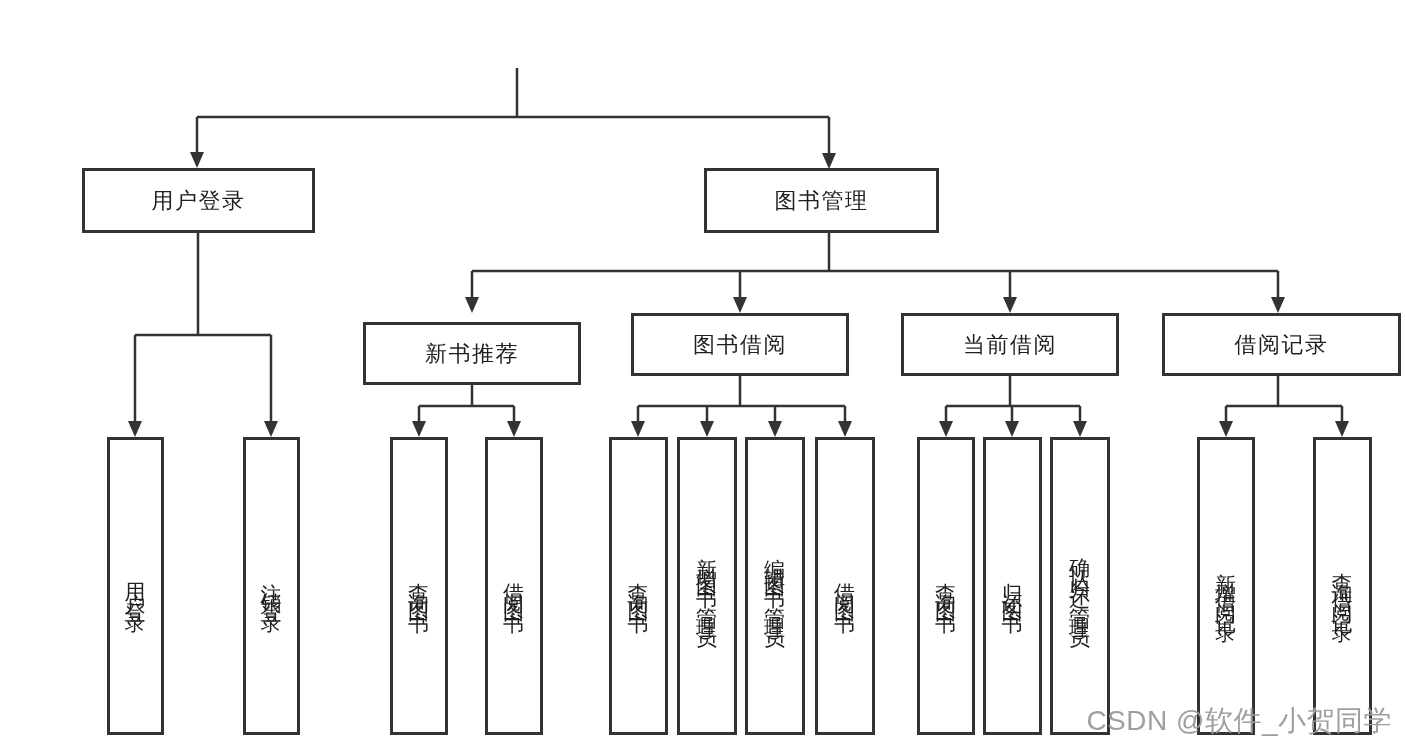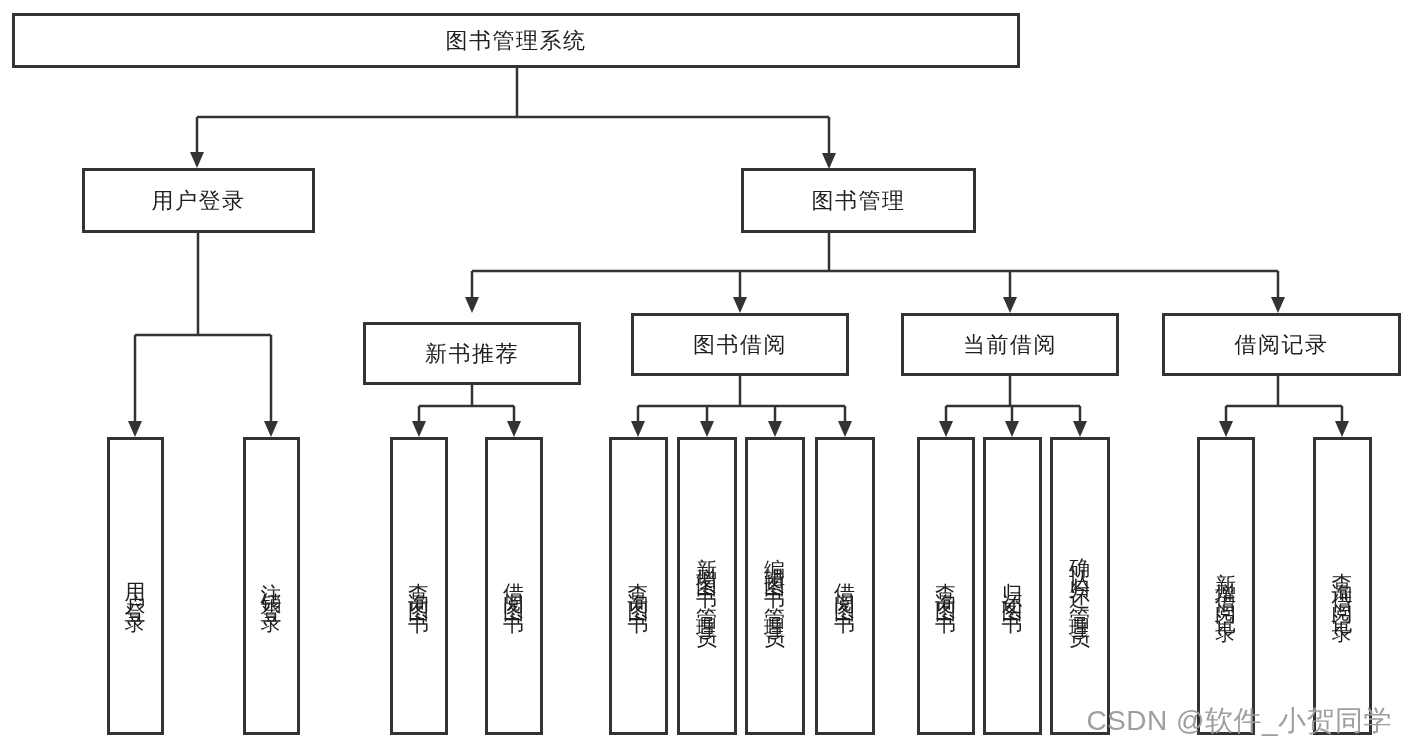--- a/index.html
+++ b/index.html
@@ -92,28 +92,25 @@
       <polygon points="1005,421 1019,421 1012,437"></polygon>
       <polygon points="1073,421 1087,421 1080,437"></polygon>
     </g>
     <g>
       <path d="M1278 376 V406 M1226 406 H1342 M1226 406 V423 M1342 406 V423"></path>
       <polygon points="1219,421 1233,421 1226,437"></polygon>
       <polygon points="1335,421 1349,421 1342,437"></polygon>
     </g>
   </svg>
 
-  <div class="node root" style="left:12px;top:13px;width:1008px;height:55px">
-    <span>图书管理系统</span>
-  </div>
 
   <div class="node branch" style="left:82px;top:168px;width:233px;height:65px">
     <span>用户登录</span>
   </div>
-  <div class="node branch" style="left:741px;top:168px;width:235px;height:65px">
+  <div class="node branch" style="left:704px;top:168px;width:235px;height:65px">
     <span>图书管理</span>
   </div>
 
   <div class="node group" style="left:363px;top:322px;width:218px;height:63px">
     <span>新书推荐</span>
   </div>
   <div class="node group" style="left:631px;top:313px;width:218px;height:63px">
     <span>图书借阅</span>
   </div>
   <div class="node group" style="left:901px;top:313px;width:218px;height:63px">

